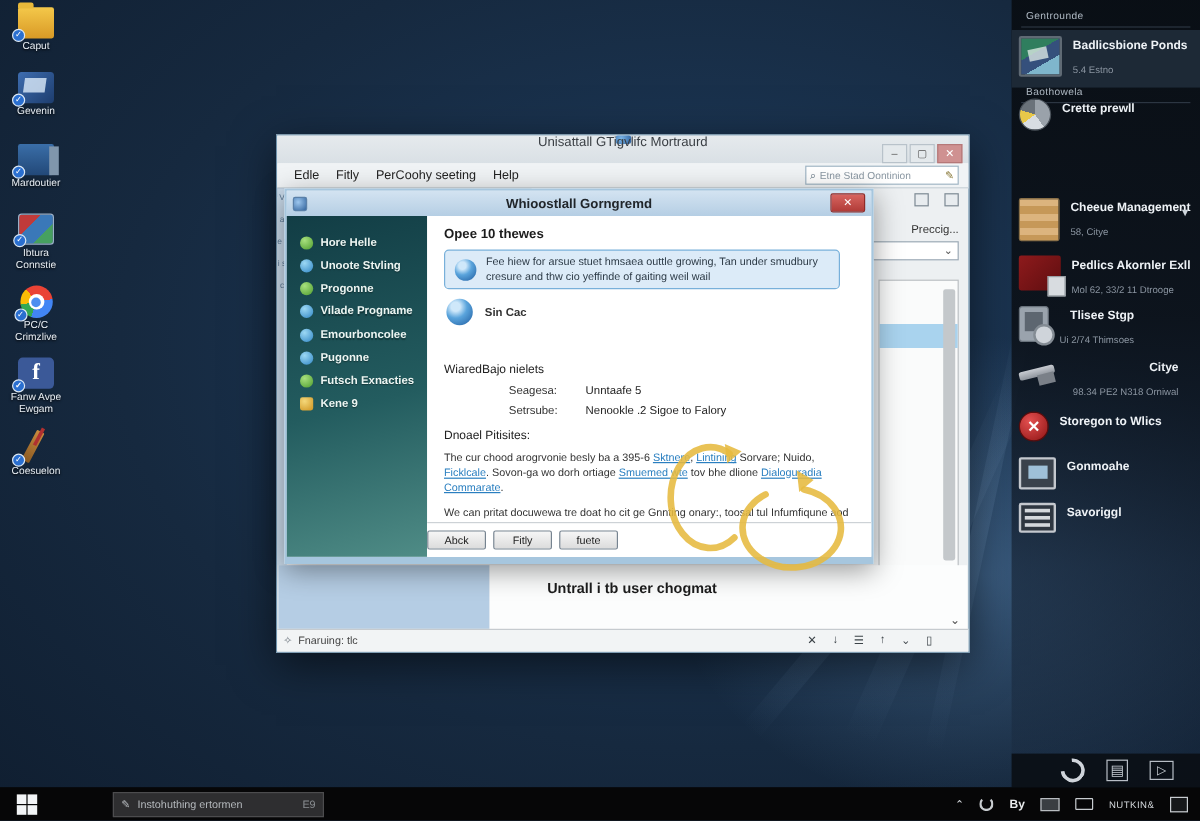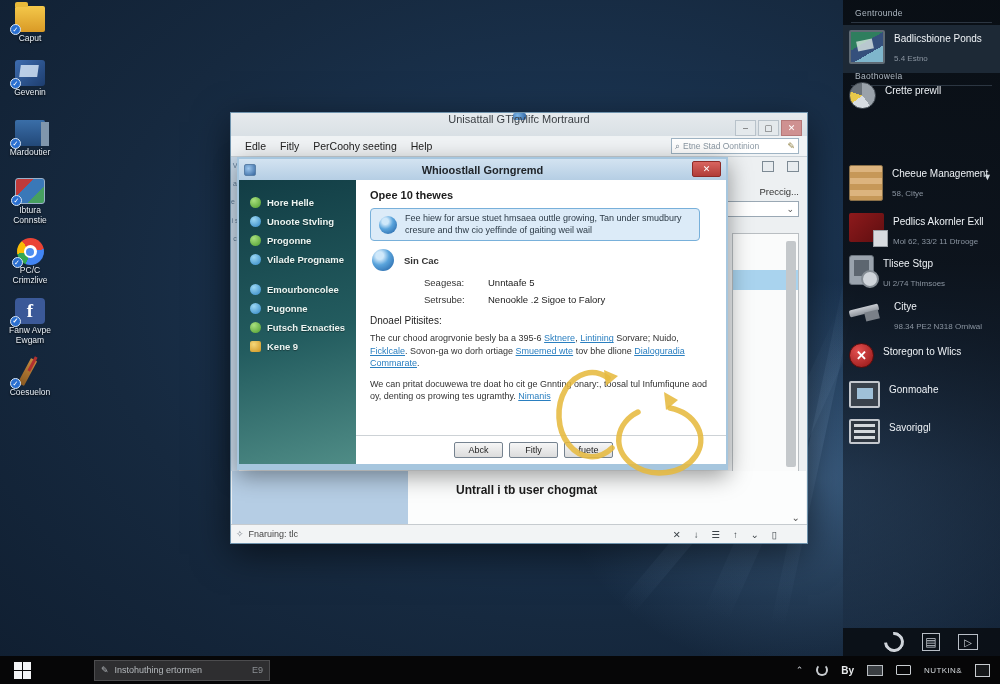--- a/index.html
+++ b/index.html
@@ -78,21 +78,21 @@
   .dialog{position:absolute;left:237px;top:157px;width:491px;height:313px;background:#fff;
     border:2px solid #a6c6de;border-bottom:6px solid #a6c6de;box-shadow:0 6px 22px rgba(0,0,0,.4);}
   .d-titlebar{height:21px;background:linear-gradient(180deg,#d3e3f1,#b5cee4);display:flex;align-items:center;position:relative;}
   .d-ic{width:12px;height:12px;margin:0 5px;border-radius:2px;background:radial-gradient(circle at 35% 35%,#9cc6ee,#35669e);border:1px solid #5a80a8;}
   .d-title{position:absolute;left:0;right:0;text-align:center;font-size:11px;font-weight:bold;color:#20252a;}
   .d-close{position:absolute;right:5px;top:2px;width:29px;height:16px;background:linear-gradient(180deg,#d86560,#b13c38);
     border:1px solid #8e2b28;color:#fff;font-size:9px;line-height:14px;text-align:center;border-radius:2px;z-index:2;}
   .d-body{position:absolute;top:21px;bottom:0;left:0;right:0;display:flex;}
   .d-nav{width:117px;background:linear-gradient(165deg,#123d45 0%,#235c5f 55%,#4f8c86 100%);padding-top:13px;}
   .d-nav-item{display:flex;align-items:center;height:19px;padding-left:11px;cursor:pointer;}
-  .d-nav-item.gap{margin-top:11px;}
+  .d-nav-item.gap{margin-top:1px;}
   .nv-ic{width:11px;height:11px;border-radius:50%;margin-right:6px;flex:none;}
   .nv-green{background:radial-gradient(circle at 35% 30%,#a8e07e,#4e9c2e);}
   .nv-blue{background:radial-gradient(circle at 35% 30%,#9cd8f4,#2f85c4);}
   .nv-yellow{background:radial-gradient(circle at 35% 30%,#f4d87a,#cf9420);border-radius:2px;}
   .d-nav-label{font-size:9.5px;font-weight:bold;color:#ecf5f2;text-shadow:0 1px 1px rgba(0,0,0,.4);white-space:nowrap;}
   .d-content{flex:1;background:#fff;padding:9px 14px 0 14px;position:relative;font-size:9.5px;color:#333;}
   .d-heading{font-size:11px;font-weight:bold;color:#1c1c1c;}
   .infobox{margin-top:7px;border:1px solid #78b0da;background:#dcebf8;border-radius:4px;
     padding:4px 8px;display:flex;align-items:center;gap:8px;width:330px;}
   .globe{border-radius:50%;background:radial-gradient(circle at 35% 30%,#cfe8fa 0 18%,#5aa4dc 45%,#1d5a9e 100%);flex:none;}
@@ -103,33 +103,33 @@
   .sincac span{font-size:9.5px;color:#333;font-weight:bold;}
   .sect{margin-top:32px;font-size:10px;color:#222;}
   .drow{display:flex;margin-top:6px;padding-left:54px;font-size:9.5px;}
   .drow .dl{width:64px;color:#333;}
   .drow .dv{color:#222;}
   .sect2{margin-top:10px;font-size:10px;color:#222;}
   .dpara{margin-top:6px;width:342px;line-height:1.35;font-size:9px;color:#333;}
   .dpara.p2{margin-top:9px;}
   .dlink{color:#2a7fc0;text-decoration:underline;cursor:pointer;}
   .d-btnbar{position:absolute;left:0;right:0;bottom:0;height:29px;border-top:1px solid #cdd2d6;
-    display:flex;justify-content:center;align-items:center;padding-right:15px;gap:6px;background:#fff;}
+    display:flex;justify-content:flex-start;align-items:center;padding-right:15px;gap:6px;background:#fff;}
   .d-btn{width:49px;height:16px;font-size:9px;color:#222;text-align:center;line-height:14px;
     background:linear-gradient(180deg,#f6f6f6,#dcdcdc);border:1px solid #768390;border-radius:2px;cursor:pointer;}
 
   
   .rsb{position:absolute;right:0;top:0;width:157px;height:656px;
     background:linear-gradient(180deg,rgba(9,14,20,.97) 0%,rgba(12,18,26,.94) 40%,rgba(20,32,48,.62) 72%,rgba(26,44,66,.42) 100%);}
   .rsb-h{margin:8px 12px 4px;font-size:8.5px;color:#aeb8c2;letter-spacing:.3px;}
   .rsb-div{height:1px;background:#2c3642;margin:0 8px;}
   .rsb-item{position:absolute;left:0;width:100%;display:flex;align-items:flex-start;padding:5px 6px;cursor:pointer;}
   .rsb-item.hl{background:#1d2936;}
   .rsb-ic{flex:none;margin-right:9px;position:relative;}
-  .rsb-tt{font-size:10px;font-weight:normal;color:#eef2f6;line-height:1.25;padding-top:3px;}
+  .rsb-tt{font-size:10px;font-weight:bold;color:#eef2f6;line-height:1.25;padding-top:3px;text-align:right;}
   .rsb-st{font-size:8px;color:#8a94a0;margin-top:8px;}
   .rsb-chev{position:absolute;right:8px;top:12px;color:#cfd6dc;font-size:9px;}
   .ic-paint{width:36px;height:34px;border:2px solid #5f6a74;border-radius:2px;
     background:linear-gradient(150deg,#2f7e5e 0 38%,#35507c 38% 66%,#7fb6cc 66%);}
   .ic-paint:after{content:"";position:absolute;left:6px;top:8px;width:16px;height:10px;background:rgba(230,240,235,.75);transform:rotate(-12deg);}
   .ic-create{width:27px;height:27px;border-radius:50%;background:conic-gradient(#9aa2aa 0 40%,#d8dde2 40% 65%,#e8c84a 65% 80%,#6a727a 80%);border:1px solid #4a525a;}
   .ic-cheese{width:34px;height:36px;border:1px solid #8a7048;border-radius:2px;
     background:repeating-linear-gradient(180deg,#dcb47e 0 6px,#c69858 6px 12px);}
   .ic-ped{width:35px;height:29px;background:linear-gradient(135deg,#8e1a1c,#5e0e10);border-radius:2px;}
   .ic-ped:after{content:"";position:absolute;right:-4px;bottom:-5px;width:13px;height:15px;background:#d8dce0;border:1px solid #9aa0a6;}
@@ -323,20 +323,21 @@
       <div class="d-content">
         <div class="d-heading">Opee 10 thewes</div>
         <div class="infobox">
           <div class="globe g18"></div>
           <p>Fee hiew for arsue stuet hmsaea outtle growing, Tan under smudbury cresure and thw cio yeffinde of gaiting weil wail</p>
         </div>
         <div class="sincac">
           <div class="globe g22"></div>
           <span>Sin Cac</span>
         </div>
+        <div class="sect">WiaredBajo nielets</div>
         <div class="drow">
           <span class="dl">Seagesa:</span>
           <span class="dv">Unntaafe 5</span>
         </div>
         <div class="drow">
           <span class="dl">Setrsube:</span>
           <span class="dv">Nenookle .2 Sigoe to Falory</span>
         </div>
         <div class="sect2">Dnoael Pitisites:</div>
         <div class="dpara"><span>The cur chood arogrvonie besly ba a 395-6 </span><span class="dlink">Sktnere</span><span>, </span><span class="dlink">Lintining</span><span> Sorvare; Nuido, </span><span class="dlink">Ficklcale</span><span>. Sovon-ga wo dorh ortiage </span><span class="dlink">Smuemed wte</span><span> tov bhe dlione </span><span class="dlink">Dialoguradia Commarate</span><span>.</span></div>

